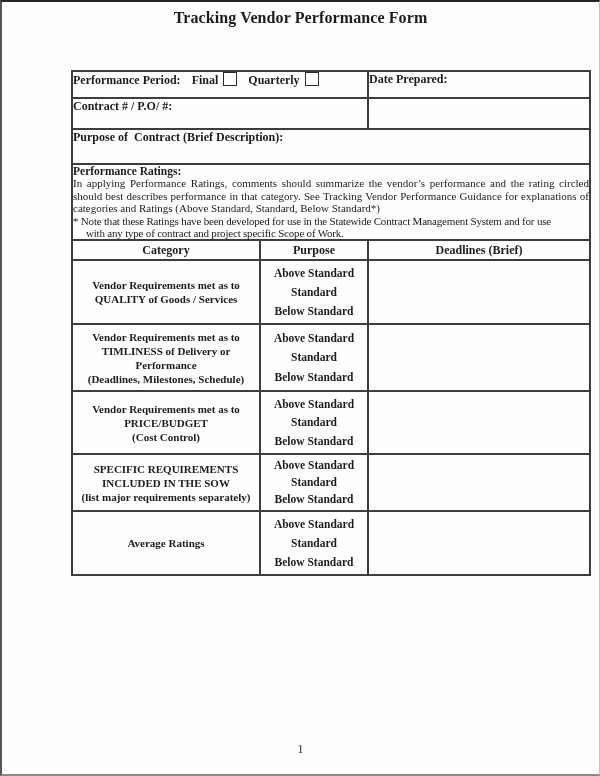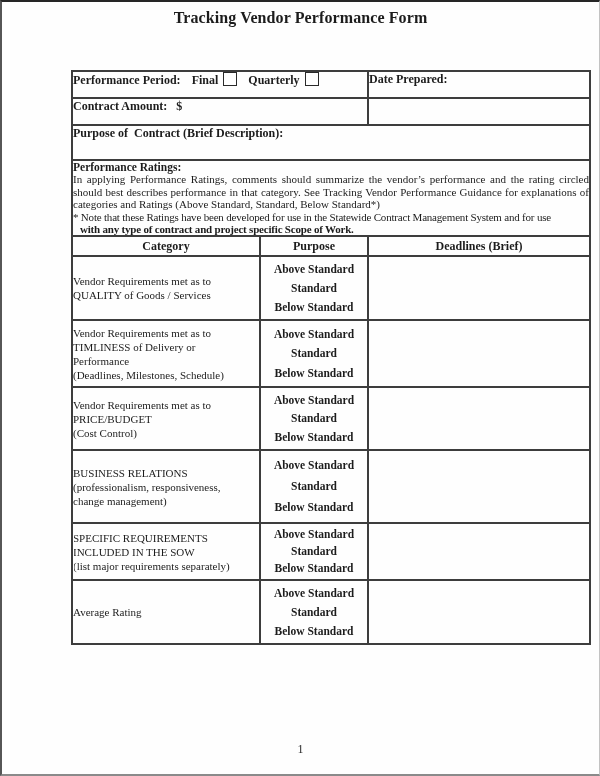--- a/index.html
+++ b/index.html
@@ -69,31 +69,32 @@
 
   td.note {
     padding: 2px 7px 3px 7px;
     vertical-align: top;
     font-size: 11px;
     line-height: 12.4px;
   }
   .note-heading { font-weight: bold; font-size: 11.5px; font-family: Liberation Serif, serif; }
   .note-body { text-align: justify; }
   .note-foot, .note-foot2 { white-space: nowrap; letter-spacing: -0.2px; }
-  .note-foot2 { padding-left: 7px; font-weight: bold; }
+  .note-foot2 { padding-left: 13px; }
 
   tr.hdr th {
     height: 18px;
     font-size: 12px;
     font-weight: bold;
     vertical-align: middle;
   }
   td.cat {
-    font-weight: normal;
+    font-weight: bold;
     font-size: 11px;
+    text-align: center;
     vertical-align: middle;
     white-space: pre-line;
     line-height: 14px;
     padding: 0 2px;
   }
   td.rate { vertical-align: middle; }
   .rate-stack {
     height: 100%;
     display: flex;
     flex-direction: column;
@@ -139,27 +140,27 @@
       <td colspan="2" class="lbl">
         <span>Performance Period:</span><span class="opt-label">Final</span><span class="checkbox"></span><span class="opt-label">Quarterly</span><span class="checkbox"></span>
       </td>
       <td class="lbl">
         <span>Date Prepared:</span>
       </td>
     </tr>
 
 
 
-
-    <tr class="ir5">
+    <tr class="ir4">
       <td colspan="2" class="lbl">
-        <span>Contract Amount:</span><span class="currency">$</span>
+        <span>Contract # / P.O/ #:</span>
       </td>
       <td class="lbl"></td>
     </tr>
+
 
     <tr class="purpose">
       <td colspan="3" class="lbl">
         <span>Purpose of &nbsp;Contract (Brief Description):</span>
       </td>
     </tr>
 
     <tr>
       <td colspan="3" class="note">
         <div class="note-heading">Performance Ratings:</div>
@@ -210,50 +211,37 @@
       <td class="rate">
         <div class="rate-stack">
           <div class="opt">Above Standard</div>
           <div class="opt">Standard</div>
           <div class="opt">Below Standard</div>
         </div>
       </td>
       <td class="comments"></td>
     </tr>
 
-    <tr class="r4">
-      <td class="cat">BUSINESS RELATIONS
-(professionalism, responsiveness,
-change management)</td>
-      <td class="rate">
-        <div class="rate-stack">
-          <div class="opt">Above Standard</div>
-          <div class="opt">Standard</div>
-          <div class="opt">Below Standard</div>
-        </div>
-      </td>
-      <td class="comments"></td>
-    </tr>
 
     <tr class="r5">
       <td class="cat">SPECIFIC REQUIREMENTS
 INCLUDED IN THE SOW
 (list major requirements separately)</td>
       <td class="rate">
         <div class="rate-stack">
           <div class="opt">Above Standard</div>
           <div class="opt">Standard</div>
           <div class="opt">Below Standard</div>
         </div>
       </td>
       <td class="comments"></td>
     </tr>
 
     <tr class="r6">
-      <td class="cat">Average Rating</td>
+      <td class="cat">Average Ratings</td>
       <td class="rate">
         <div class="rate-stack">
           <div class="opt">Above Standard</div>
           <div class="opt">Standard</div>
           <div class="opt">Below Standard</div>
         </div>
       </td>
       <td class="comments"></td>
     </tr>
 

